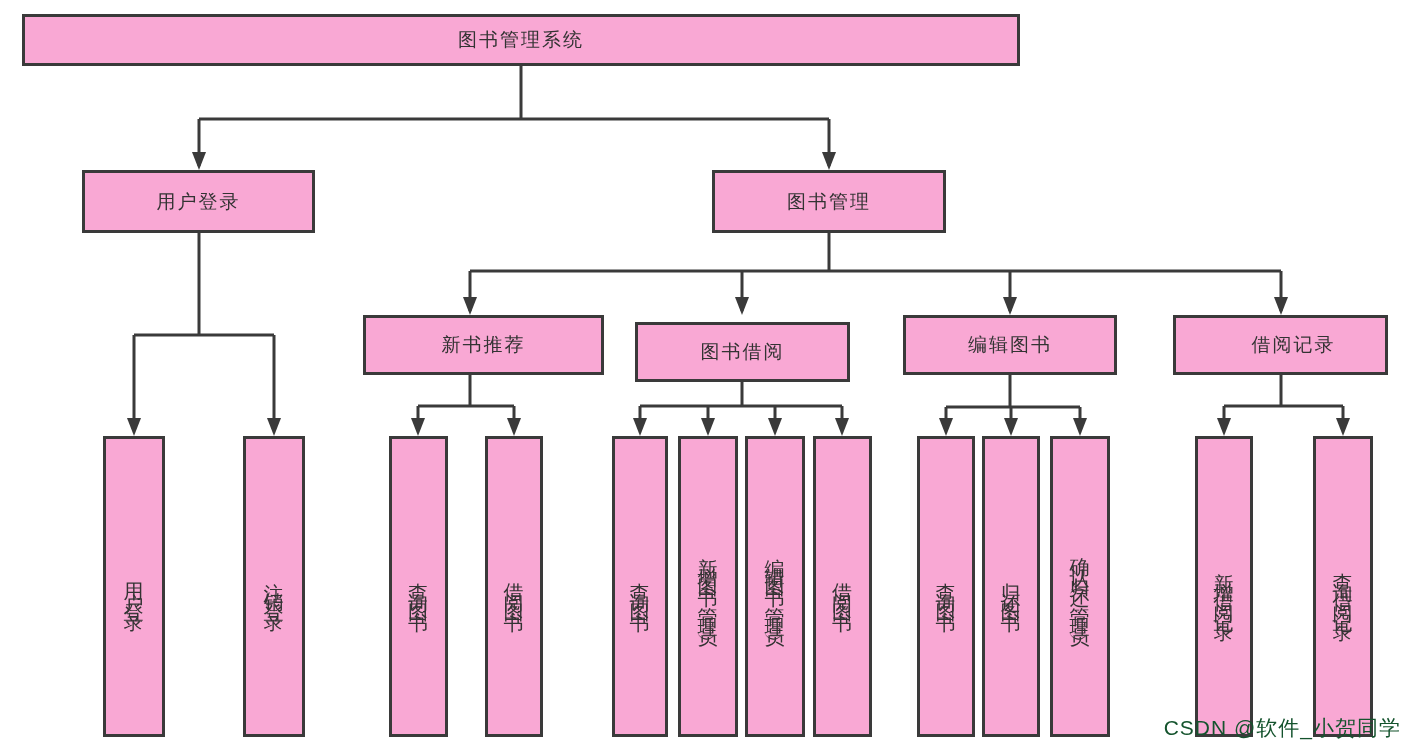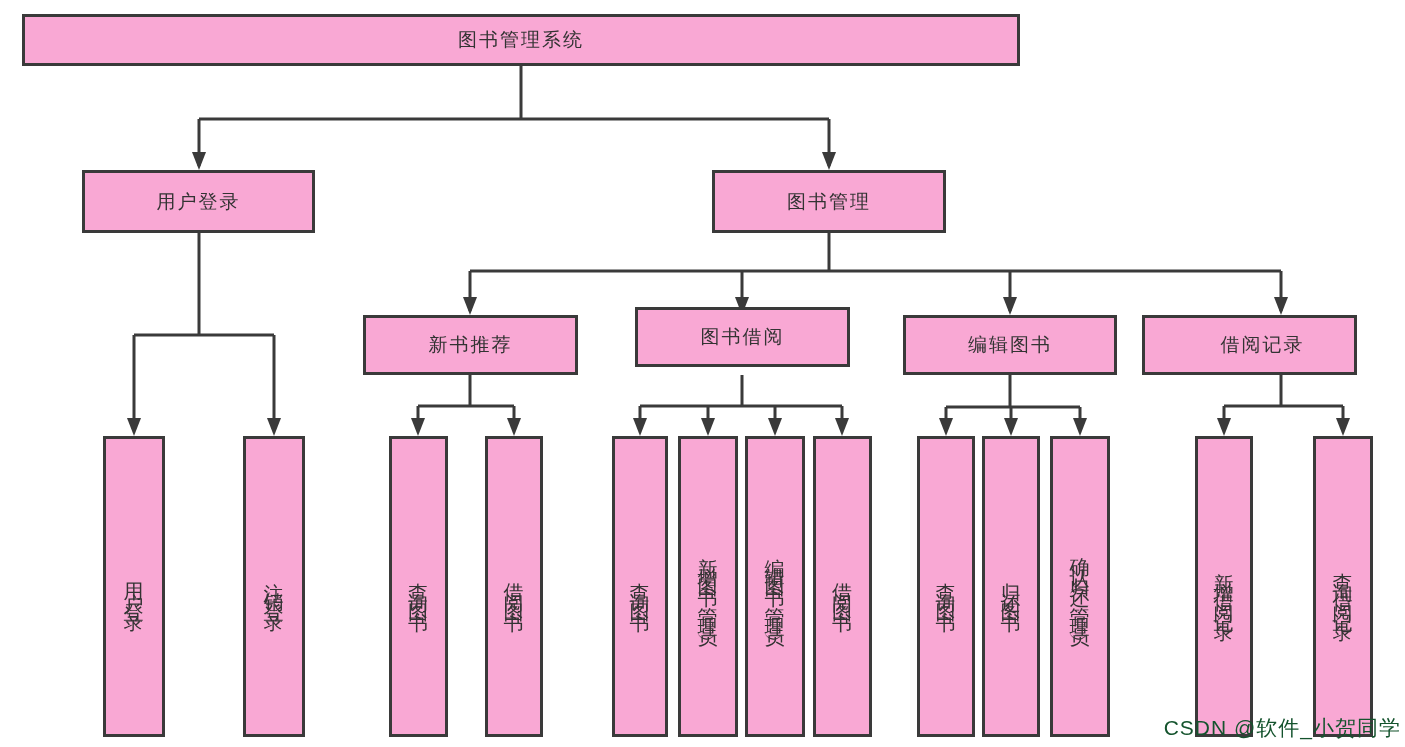--- a/index.html
+++ b/index.html
@@ -105,30 +105,30 @@
     <span class="h-label">图书管理系统</span>
   </div>
 
   <div class="node" style="left:82px; top:170px; width:233px; height:63px;">
     <span class="h-label">用户登录</span>
   </div>
   <div class="node" style="left:712px; top:170px; width:234px; height:63px;">
     <span class="h-label">图书管理</span>
   </div>
 
-  <div class="node" style="left:363px; top:315px; width:215px; height:60px;">
+  <div class="node" style="left:363px; top:315px; width:241px; height:60px;">
     <span class="h-label">新书推荐</span>
   </div>
-  <div class="node" style="left:635px; top:307px; width:215px; height:60px;">
+  <div class="node" style="left:635px; top:322px; width:215px; height:60px;">
     <span class="h-label">图书借阅</span>
   </div>
   <div class="node" style="left:903px; top:315px; width:214px; height:60px;">
     <span class="h-label">编辑图书</span>
   </div>
-  <div class="node" style="left:1142px; top:315px; width:215px; height:60px;padding-left:26px;">
+  <div class="node" style="left:1173px; top:315px; width:215px; height:60px;padding-left:26px;">
     <span class="h-label">借阅记录</span>
   </div>
 
   <div class="node" style="left:103px; top:436px; width:62px; height:301px;">
     <span class="v-label">用户登录</span>
   </div>
   <div class="node" style="left:243px; top:436px; width:62px; height:301px;">
     <span class="v-label">注销登录</span>
   </div>
 

